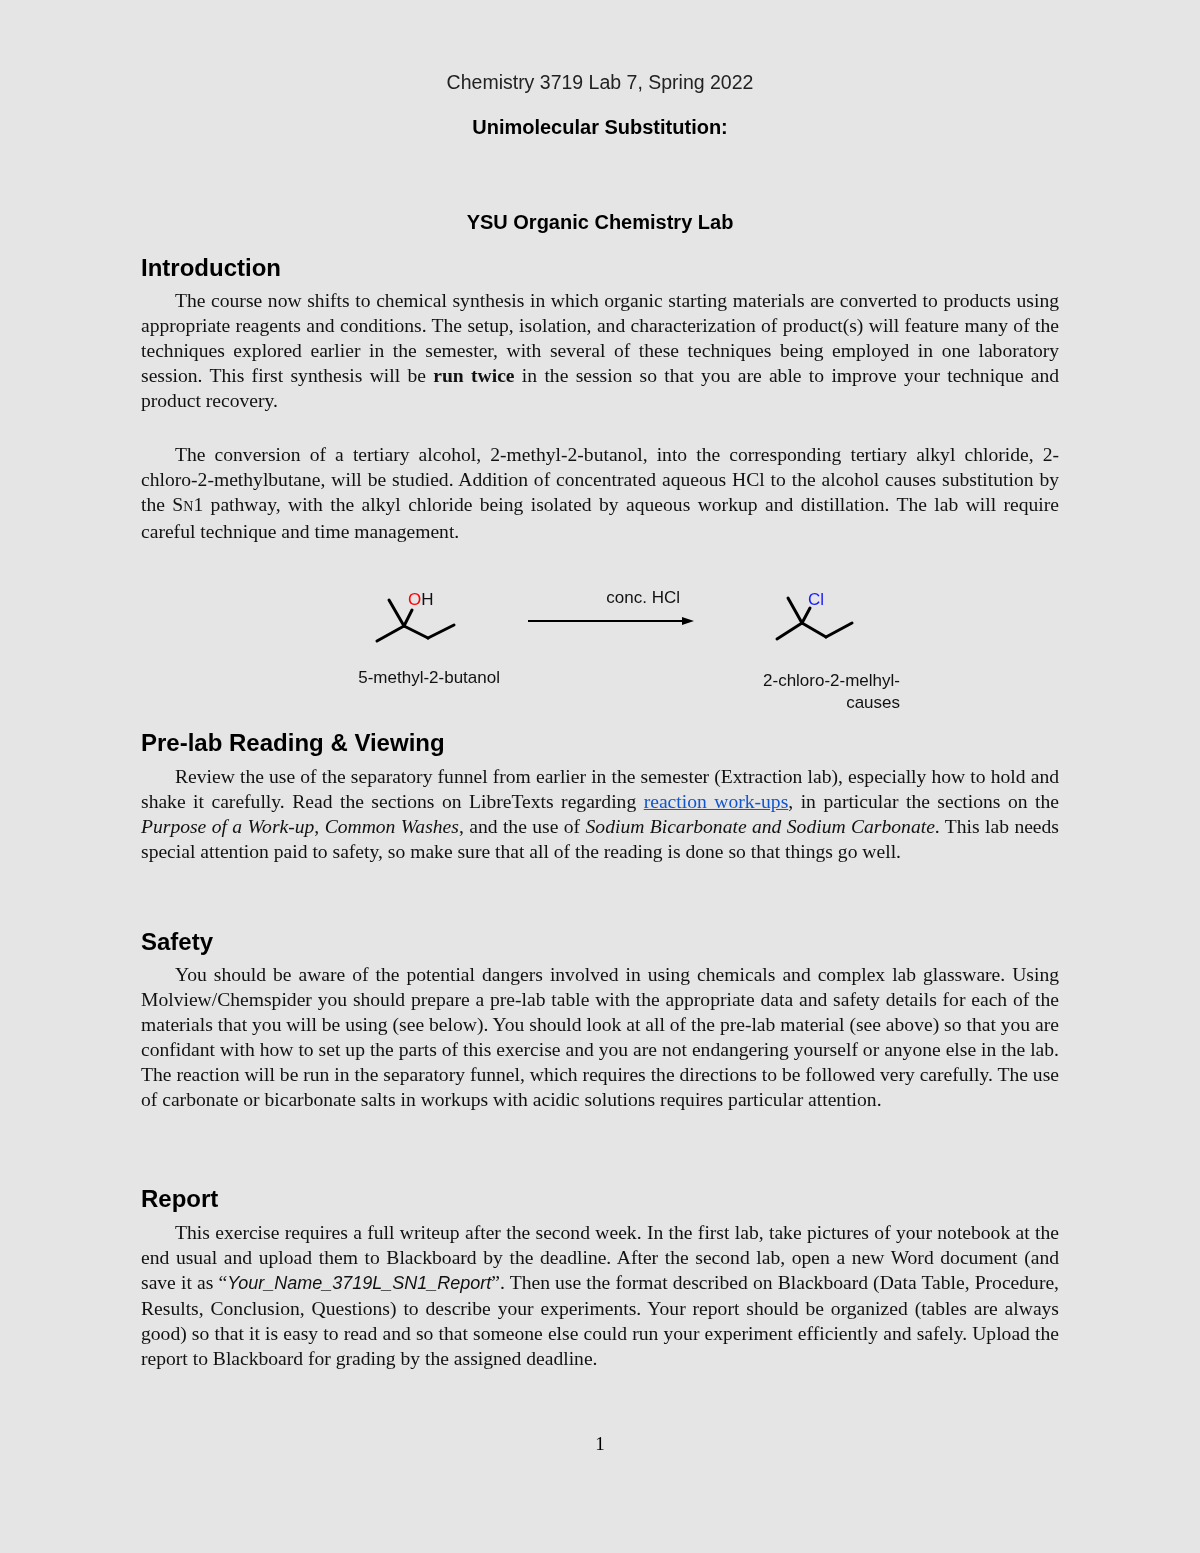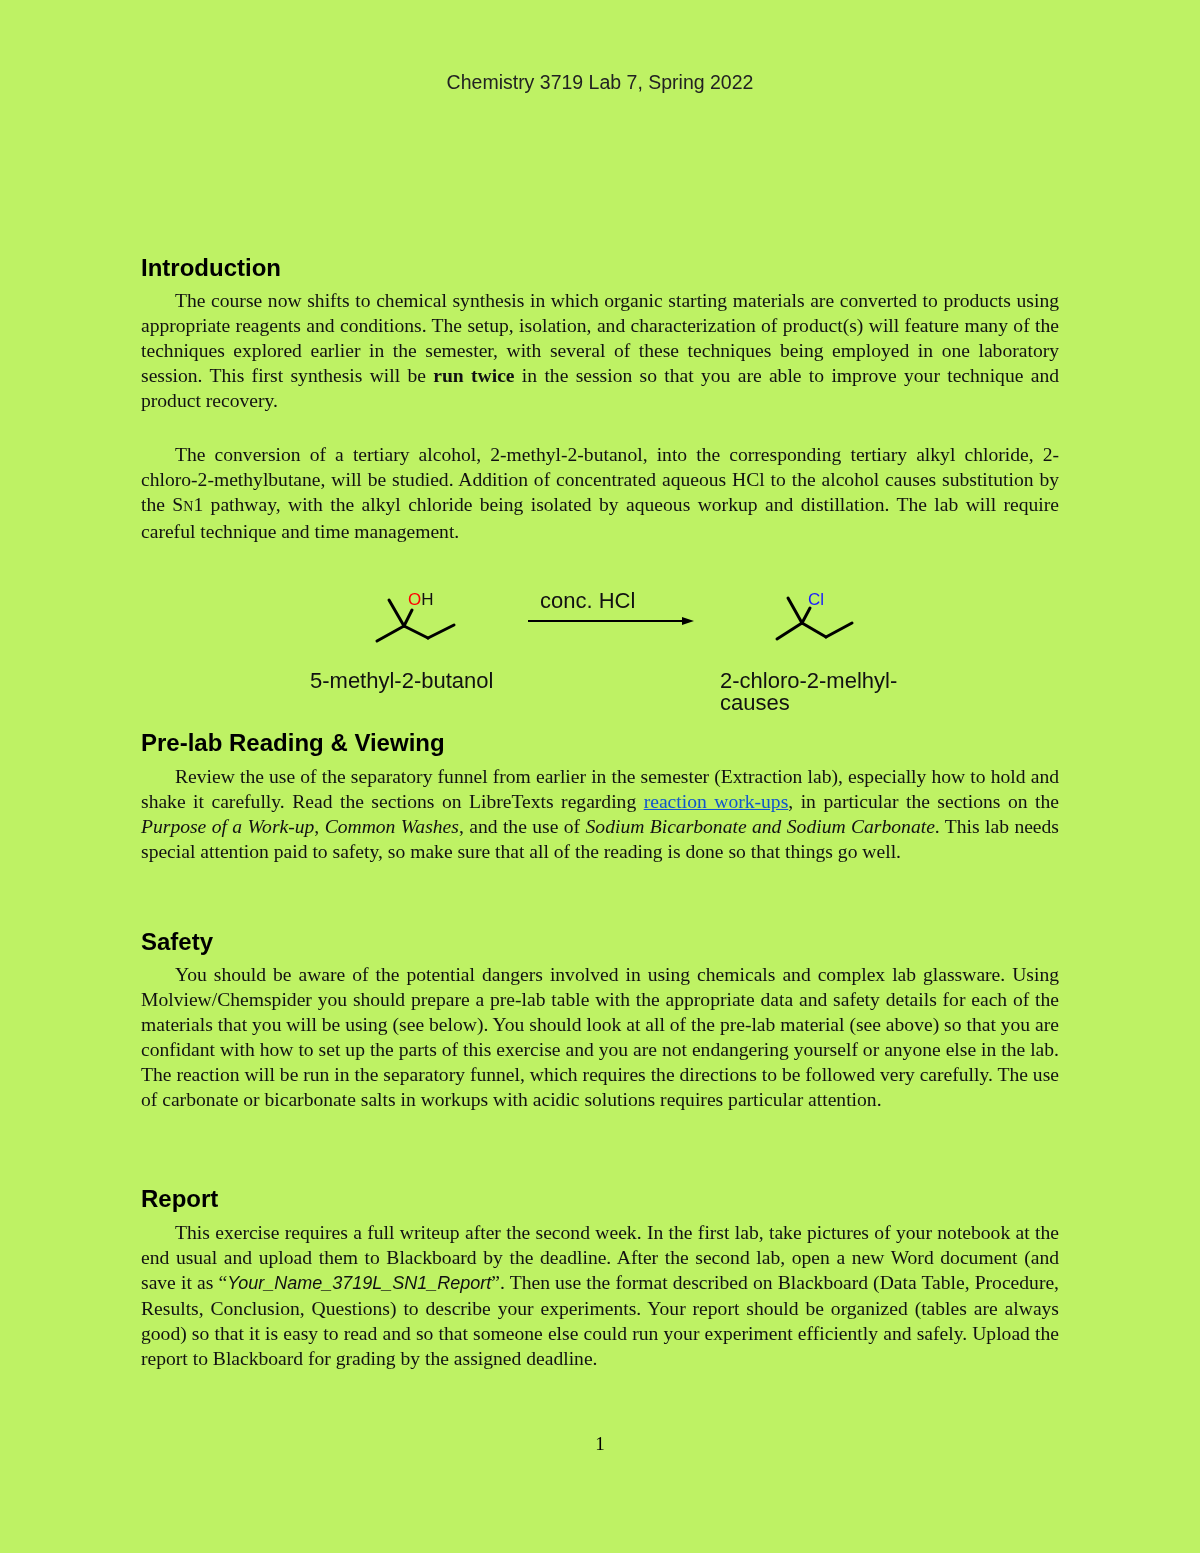--- a/index.html
+++ b/index.html
@@ -1,38 +1,40 @@
 <!DOCTYPE html>
 <html><head>
 <meta charset="utf-8">
 <style>
   html, body { margin: 0; padding: 0; background: #ffffff; }
   body { width: 1200px; height: 1553px; position: relative; overflow: hidden; }
-  .page { position: absolute; left: 0; top: 0; width: 1200px; height: 1553px; background: #bef264; color: #000; }
+  .page { position: absolute; left: 0; top: 0; width: 1200px; height: 1553px; background: #e5e5e5; color: #000; }
   .sans { font-family: "Liberation Sans", "DejaVu Sans", sans-serif; }
   .serif { font-family: "Liberation Serif", "DejaVu Serif", serif; }
   .center { position: absolute; left: 0; width: 1200px; text-align: center; }
   .course-line { top: 71px; font-size: 19.5px; color: #222; }
   .subtitle { top: 116px; font-size: 20px; font-weight: bold; }
   .title { top: 155px; font-size: 28px; font-weight: bold; }
   .org { top: 211px; font-size: 20px; font-weight: bold; }
   .heading { position: absolute; left: 141px; font-size: 24px; font-weight: bold; }
   .para { position: absolute; left: 141px; width: 918px; font-size: 19.6px; line-height: 25px; text-align: justify; color: #111; }
   .para p { margin: 0; text-indent: 34px; }
   .link { color: #1155cc; text-decoration: underline; cursor: pointer; }
   .scheme { position: absolute; left: 0; top: 0; width: 1200px; height: 1204px; pointer-events: none; }
-  .scheme .lbl { position: absolute; font-size: 22px; text-align: left; color: #111; }
+  .scheme .lbl { position: absolute; font-size: 17px; text-align: right; color: #111; }
   .footer { top: 1433px; font-size: 19px; }
 </style>
 </head>
 <body>
 
 <div class="page">
 
   <div class="center sans course-line">Chemistry 3719 Lab 7, Spring 2022</div>
+  <div class="center sans subtitle">Unimolecular Substitution:</div>
+  <div class="center sans org">YSU Organic Chemistry Lab</div>
 
   <div class="heading sans" style="top:254px;">Introduction</div>
   <div class="para serif" style="top:288px;">
     <p><span>The course now shifts to chemical synthesis in which organic starting materials are converted to products using appropriate reagents and conditions. The setup, isolation, and characterization of product(s) will feature many of the techniques explored earlier in the semester, with several of these techniques being employed in one laboratory session. This first synthesis will be </span><b>run twice</b><span> in the session so that you are able to improve your technique and product recovery.</span></p>
   </div>
   <div class="para serif" style="top:442px;">
     <p><span>The conversion of a tertiary alcohol, 2-methyl-2-butanol, into the corresponding tertiary alkyl chloride, 2-chloro-2-methylbutane, will be studied. Addition of concentrated aqueous HCl to the alcohol causes substitution by the </span><span><span>S</span><span style="font-size:14px;">N</span><span>1</span></span><span> pathway, with the alkyl chloride being isolated by aqueous workup and distillation. The lab will require careful technique and time management.</span></p>
   </div>
 
   <div class="scheme">

